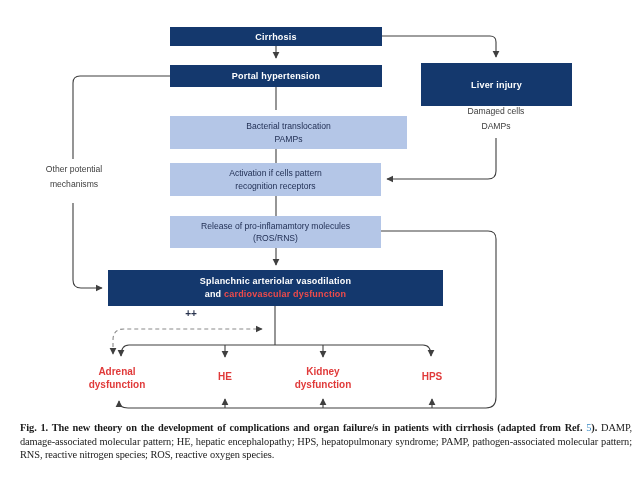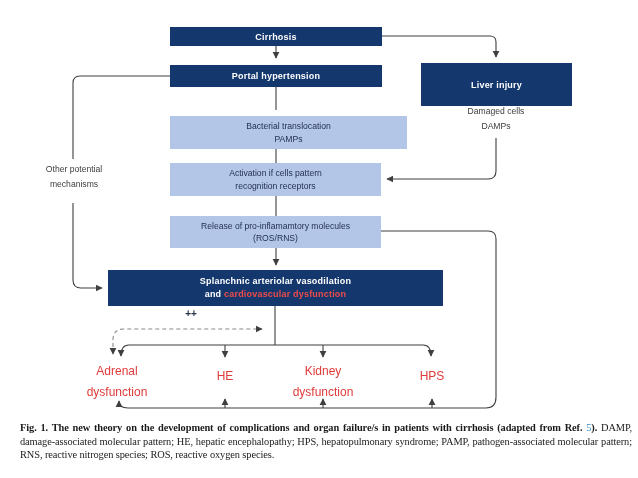--- a/index.html
+++ b/index.html
@@ -8,21 +8,21 @@
     font-family:"Liberation Sans", sans-serif;overflow:hidden;
   }
   svg.wires{position:absolute;left:0;top:0;z-index:1;pointer-events:none;}
   .conn{fill:none;stroke:var(--line);stroke-width:1.1px;}
   .conn.dashed{stroke:var(--line_soft);stroke-dasharray:4 3;}
   .arrhead{fill:var(--line);stroke:none;}
   .node{position:absolute;z-index:2;display:flex;flex-direction:column;align-items:center;justify-content:center;text-align:center;box-sizing:border-box;}
   .dark{background:var(--navy);color:#ffffff;font-weight:bold;font-size:9px;letter-spacing:.2px;}
   .light{background:var(--light_blue);color:var(--box_text);font-size:8.6px;line-height:12.5px;}
   .plain{color:var(--label_gray);font-size:8.6px;line-height:15px;background:transparent;}
-  .redlbl{color:var(--red);font-weight:normal;font-size:12px;line-height:13px;background:transparent;gap:8px;}
+  .redlbl{color:var(--red);font-weight:bold;font-size:10px;line-height:13px;background:transparent;}
   .splanchnic-line{line-height:13px;}
   .red-inline{color:var(--red_on_navy);}
   .plus{color:#27324d;font-weight:bold;font-size:10px;}
   .caption{
     position:absolute;left:20px;top:421px;width:612px;z-index:2;
     font-family:"Liberation Serif", serif;font-size:10.4px;line-height:13.6px;
     color:#1b1b1b;text-align:justify;letter-spacing:-0.1px;
   }
   .caption .b{font-weight:bold;}
   .caption .ref{color:var(--ref_blue);}

